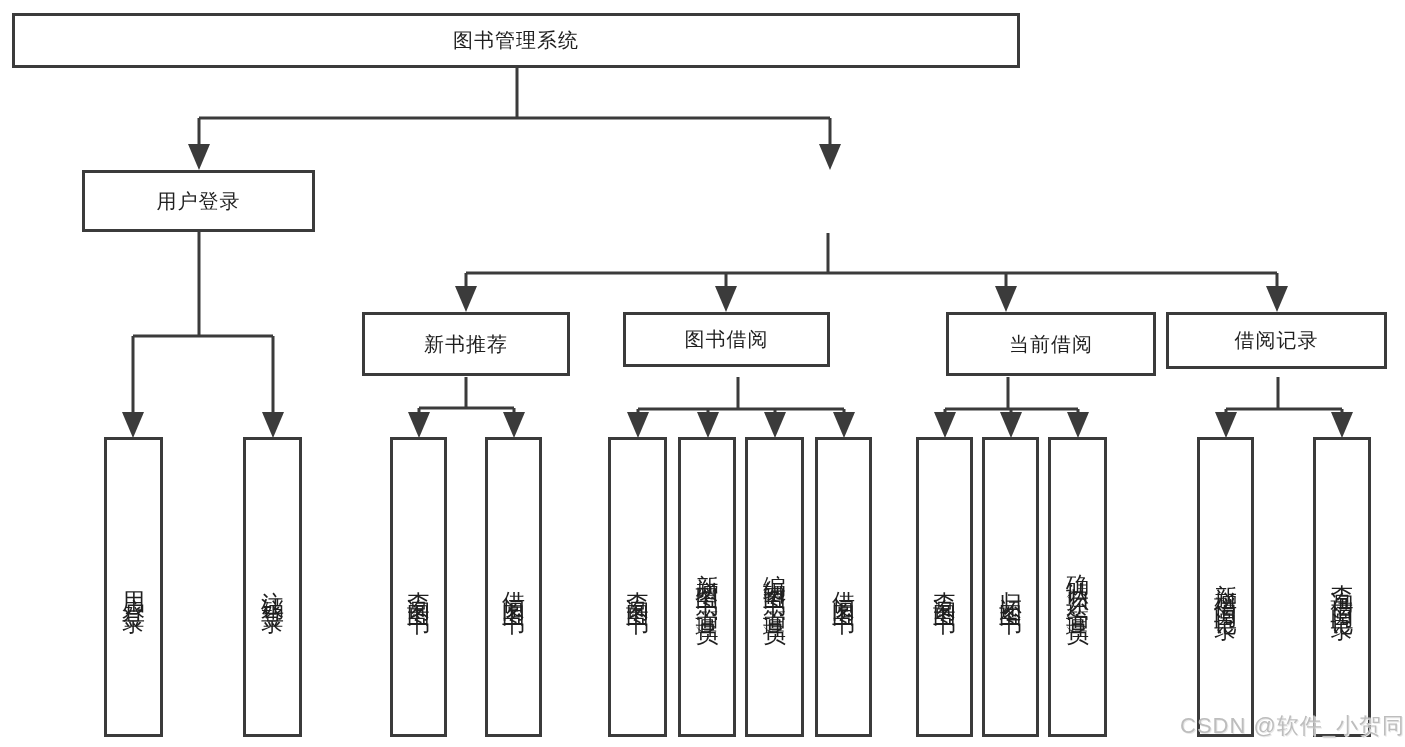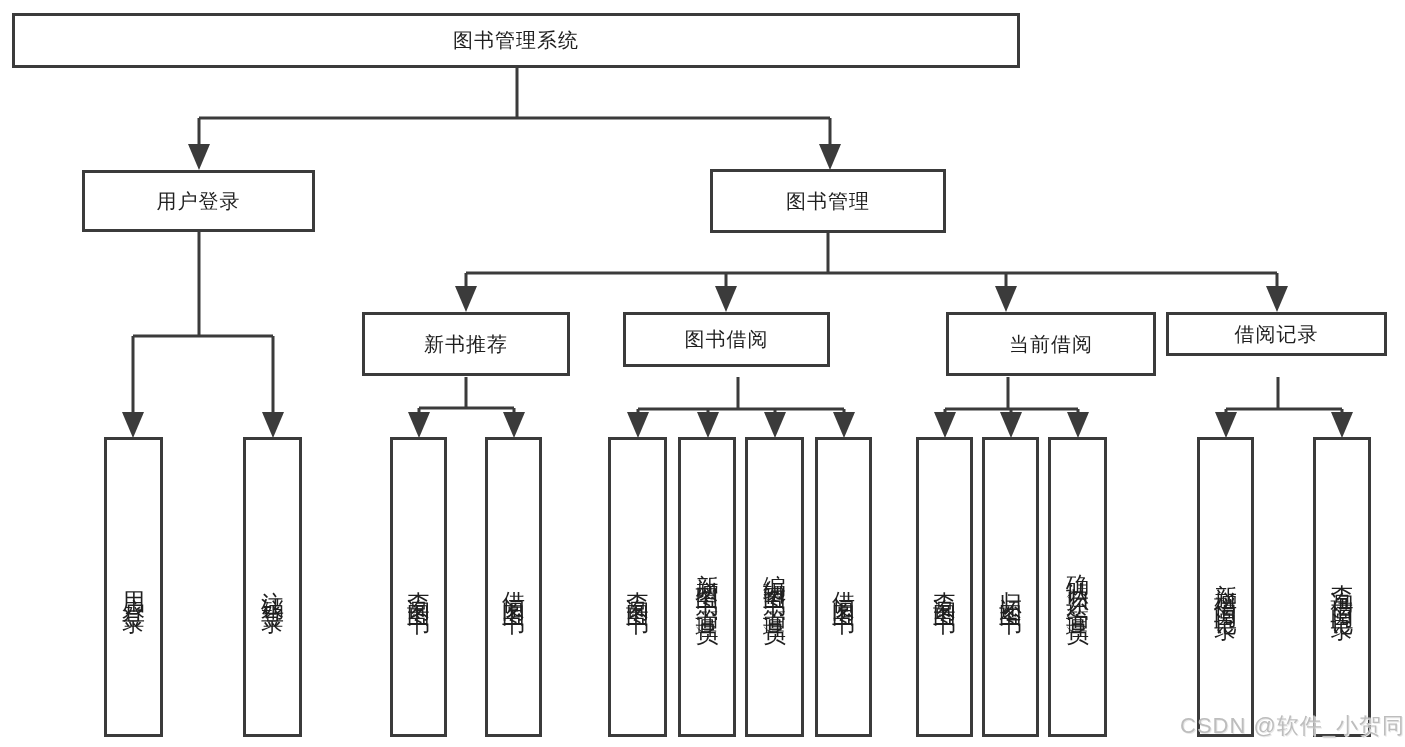--- a/index.html
+++ b/index.html
@@ -30,21 +30,21 @@
     font-size: 20px;
     letter-spacing: 1px;
     white-space: nowrap;
   }
   .root   { left:12px;   top:13px;  width:1008px; height:55px; }
   .n-user-login { left:82px;   top:170px; width:233px; height:62px; }
   .n-book-mgmt  { left:710px;  top:169px; width:236px; height:64px; }
   .n-l3-1 { left:362px;  top:312px; width:208px; height:64px; }
   .n-l3-2 { left:623px;  top:312px; width:207px; height:55px; }
   .n-l3-3 { left:901px;  top:312px; width:210px; height:64px;margin-left:45px; }
-  .n-l3-4 { left:1166px; top:312px; width:221px; height:44px; }
+  .n-l3-4 { left:1166px; top:312px; width:221px; height:57px; }
   .leaf {
     top: 437px;
     height: 300px;
     writing-mode: vertical-rl;
     font-size: 23px;
     letter-spacing: 7px;
     line-height: 1;
   }
   .leaf-1  { left:104px;  width:59px; }
   .leaf-2  { left:243px;  width:59px; }
@@ -111,21 +111,20 @@
       <polygon points="1000,412 1022,412 1011,438"></polygon>
       <polygon points="1067,412 1089,412 1078,438"></polygon>
       <polygon points="1215,412 1237,412 1226,438"></polygon>
       <polygon points="1331,412 1353,412 1342,438"></polygon>
     </g>
   </svg>
 
   <div class="node root">图书管理系统</div>
 
   <div class="node n-user-login">用户登录</div>
-  <div class="node n-book-mgmt">图书管理</div>
 
   <div class="node n-l3-1">新书推荐</div>
   <div class="node n-l3-2">图书借阅</div>
   <div class="node n-l3-3">当前借阅</div>
   <div class="node n-l3-4">借阅记录</div>
 
   <div class="node leaf leaf-1">用户登录</div>
   <div class="node leaf leaf-2">注销登录</div>
   <div class="node leaf leaf-3">查询图书</div>
   <div class="node leaf leaf-4">借阅图书</div>

